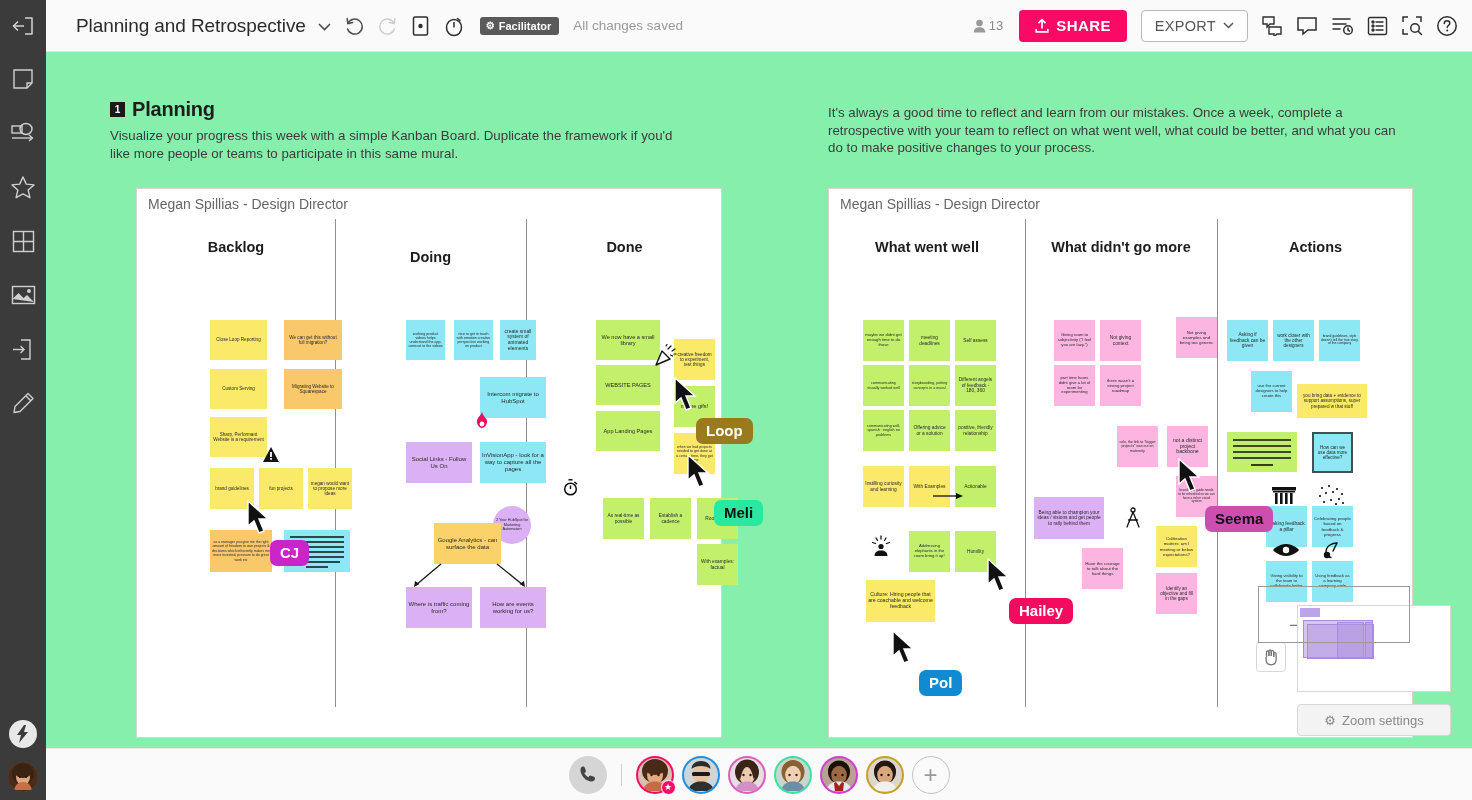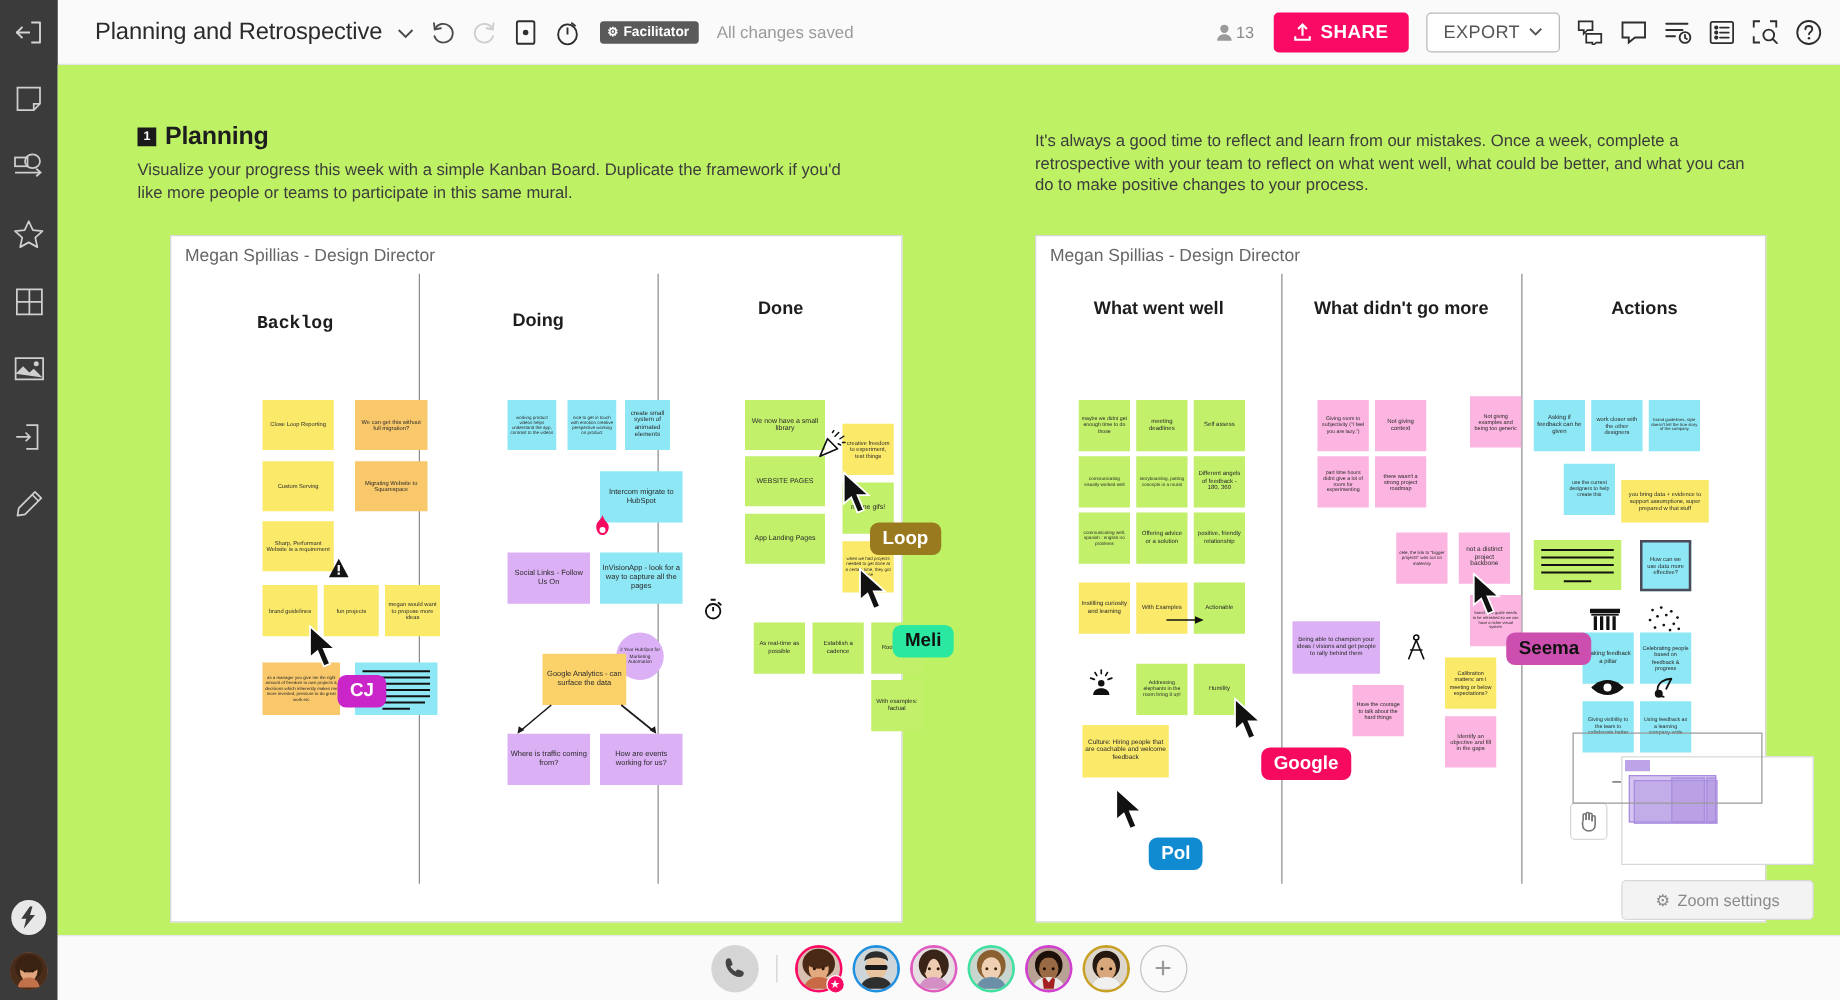--- a/index.html
+++ b/index.html
@@ -60,21 +60,21 @@
     display: flex; align-items: center; gap: 7px; cursor: pointer;
   }
   .export-btn {
     margin-left: 14px; background: #fff; border: 1px solid #b9b9b9; border-radius: 4px;
     height: 32px; padding: 0 13px; font-size: 14.5px; color: #555; letter-spacing: .3px;
     display: flex; align-items: center; gap: 7px; cursor: pointer;
   }
   .tb-right .tb-ico { margin-left: 13px; cursor: pointer; display:flex; }
 
   
-  #canvas { position: absolute; left: 46px; top: 52px; width: 1426px; height: 696px; background: #bef264; overflow: hidden; }
+  #canvas { position: absolute; left: 46px; top: 52px; width: 1426px; height: 696px; background: #86efac; overflow: hidden; }
 
   .sect-head { position: absolute; }
   .sect-num {
     display: inline-flex; align-items: center; justify-content: center;
     width: 15px; height: 15px; background: #1a1a1a; color: #fff;
     font-size: 10px; font-weight: bold; vertical-align: 3px; margin-right: 7px;
   }
   .sect-title { font-size: 20px; font-weight: bold; color: #1d1d1d; letter-spacing: -.2px; }
   .sect-desc { font-size: 13.3px; color: #3c3c3c; line-height: 17.5px; margin-top: 6px; }
 
@@ -325,21 +325,21 @@
     </div>
 
     <div class="sect-head" style="left:782px; top:46px; width:590px;">
       <div class="sect-desc" style="width:578px">It's always a good time to reflect and learn from our mistakes. Once a week, complete a retrospective with your team to reflect on what went well, what could be better, and what you can do to make positive changes to your process.</div>
     </div>
 
     <div class="frame" style="left:90px; top:136px; width:586px; height:550px;">
       <div class="frame-label">Megan Spillias - Design Director</div>
       <div class="col-divider" style="left:198px; top:30px; height:488px;"></div>
       <div class="col-divider" style="left:389px; top:30px; height:488px;"></div>
-      <div class="col-title" style="left:0; top:62px; width:198px;font-family:Liberation Mono, monospace;">Backlog</div>
+      <div class="col-title" style="left:0; top:50px; width:198px;">Backlog</div>
       <div class="col-title" style="left:198px; top:50px; width:191px;margin-top:10px;">Doing</div>
       <div class="col-title" style="left:389px; top:50px; width:197px;">Done</div>
 
       <div class="note" style="left:73px; top:131px; width:57px; height:40px; background:#fbe96a; font-size:4.6px;">Close Loop Reporting</div>
       <div class="note" style="left:147px; top:131px; width:58px; height:40px; background:#f8c86a; font-size:4.6px;">We can get this without full migration?</div>
       <div class="note" style="left:73px; top:180px; width:57px; height:40px; background:#fbe96a; font-size:4.6px;">Custom Serving</div>
       <div class="note" style="left:147px; top:180px; width:58px; height:40px; background:#f8c86a; font-size:4.6px;">Migrating Website to Squarespace</div>
       <div class="note" style="left:73px; top:228px; width:57px; height:40px; background:#fbe96a; font-size:4.6px;">Sharp, Performant Website is a requirement</div>
       <div class="note" style="left:73px; top:279px; width:44px; height:41px; background:#fbe96a; font-size:4.6px;">brand guidelines</div>
       <div class="note" style="left:122px; top:279px; width:44px; height:41px; background:#fbe96a; font-size:4.6px;">fun projects</div>
@@ -550,21 +550,21 @@
     <div class="cur-label" style="left:668px; top:448px; background:#2ae8a0; color:#111;">Meli</div>
 
     <svg class="cursor" style="left:1131px; top:406px;" width="26" height="34" viewBox="0 0 26 34">
       <path d="M2 1l20 18h-9l5 12-5 2-5-12-6 5z" fill="#111" stroke="#fff" stroke-width="1.4"></path>
     </svg>
     <div class="cur-label" style="left:1159px; top:454px; background:#cc4fb0; color:#111;">Seema</div>
 
     <svg class="cursor" style="left:940px; top:506px;" width="26" height="34" viewBox="0 0 26 34">
       <path d="M2 1l20 18h-9l5 12-5 2-5-12-6 5z" fill="#111" stroke="#fff" stroke-width="1.4"></path>
     </svg>
-    <div class="cur-label" style="left:963px; top:546px; background:#f50a5f;">Google</div>
+    <div class="cur-label" style="left:963px; top:546px; background:#f50a5f;">Hailey</div>
 
     <svg class="cursor" style="left:845px; top:578px;" width="26" height="34" viewBox="0 0 26 34">
       <path d="M2 1l20 18h-9l5 12-5 2-5-12-6 5z" fill="#111" stroke="#fff" stroke-width="1.4"></path>
     </svg>
     <div class="cur-label" style="left:873px; top:618px; background:#108bd2;">Pol</div>
 
     <div id="zoomctl">
       <div class="zc-btn">−</div>
       <div class="zc-track">
         <div class="zc-knob"></div>

